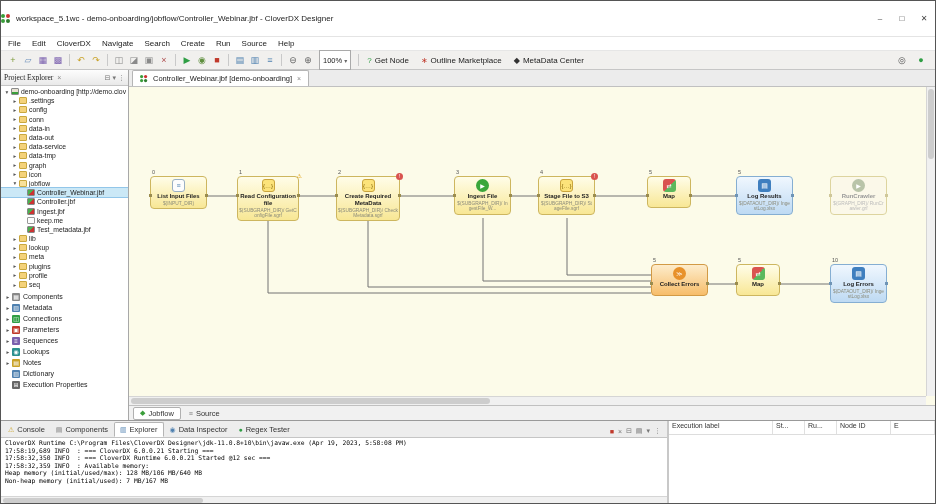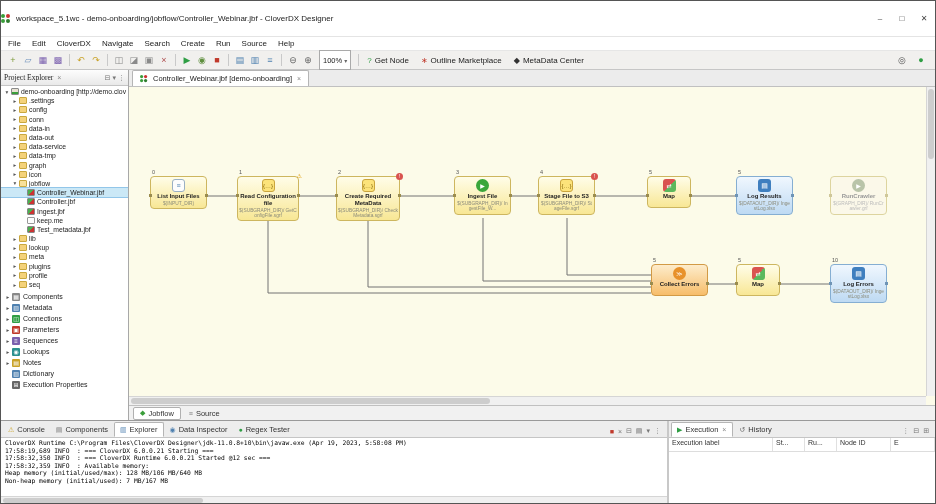--- a/index.html
+++ b/index.html
@@ -508,38 +508,20 @@
           <span style="color: rgb(119, 119, 119);">▾</span>
           <span style="color: rgb(119, 119, 119);">⋮</span>
         </div>
     </div>
     <div class="console-body" id="console-body"><div class="console-line">CloverDX Runtime C:\Program Files\CloverDX Designer\jdk-11.0.8+10\bin\javaw.exe (Apr 19, 2023, 5:58:08 PM)</div><div class="console-line">17:58:19,689 INFO  : === CloverDX 6.0.0.21 Starting ===</div><div class="console-line">17:58:32,350 INFO  : === CloverDX Runtime 6.0.0.21 Started @12 sec ===</div><div class="console-line">17:58:32,359 INFO  : Available memory:</div><div class="console-line">Heap memory (initial/used/max): 128 MB/106 MB/640 MB</div><div class="console-line">Non-heap memory (initial/used): 7 MB/167 MB</div></div>
     <div class="chscroll">
         <div class="chthumb"></div>
       </div>
   </div>
   <div class="exec-pane">
-    <div class="tabs-row">
-      <div class="tabs-inline" id="exec-tabs">
-          <div class="btab active">
-            <span class="btab-icon" style="color: rgb(47, 158, 68);">▶</span>
-            <span>Execution</span>
-            <span class="tclose">×</span>
-          </div>
-          <div class="btab">
-            <span class="btab-icon" style="color: rgb(102, 102, 102);">↺</span>
-            <span>History</span>
-          </div>
-        </div>
-      <div class="right-icons" id="exec-actions">
-          <span style="color: rgb(119, 119, 119);">⋮</span>
-          <span style="color: rgb(119, 119, 119);">⊟</span>
-          <span style="color: rgb(119, 119, 119);">⊞</span>
-        </div>
-    </div>
     <div class="exec-header" id="exec-header">
         <div class="exec-col c0">Execution label</div>
         <div class="exec-col c1">St...</div>
         <div class="exec-col c2">Ru...</div>
         <div class="exec-col c3">Node ID</div>
         <div class="exec-col c4">E</div>
       </div>
     <div class="exec-body"></div>
   </div>
 </div>

